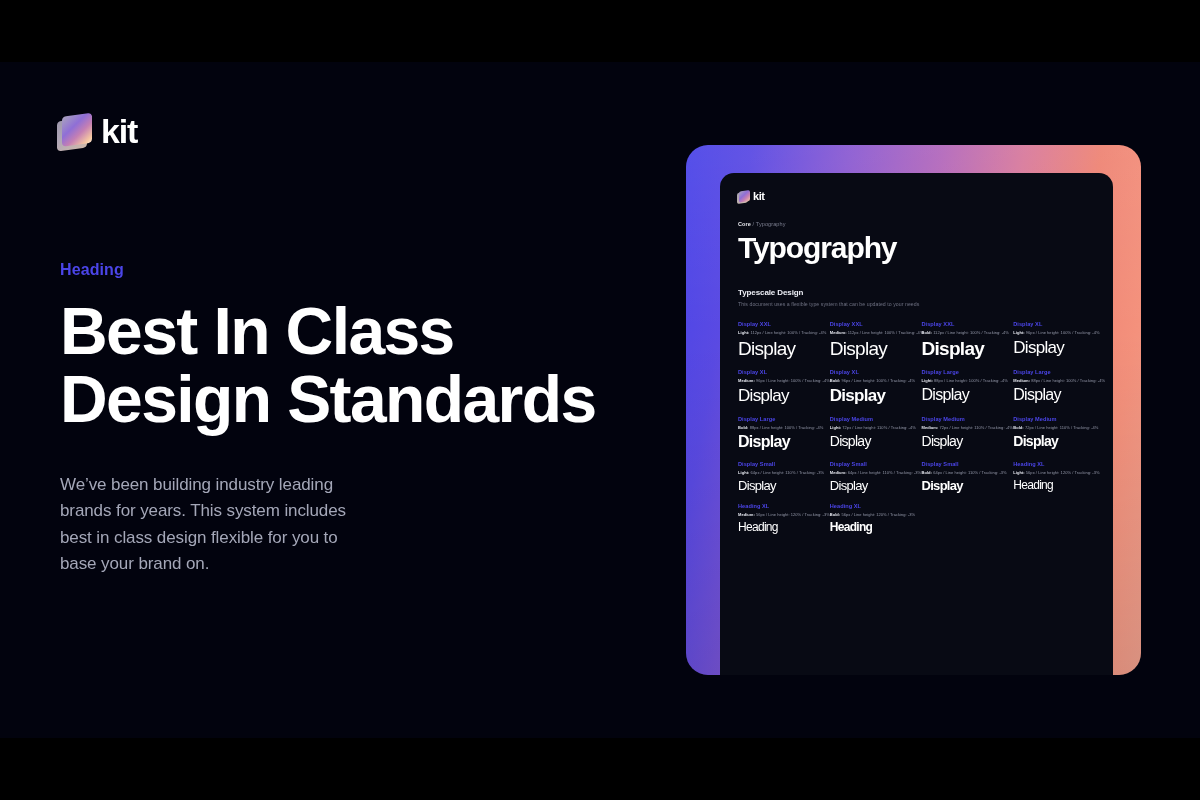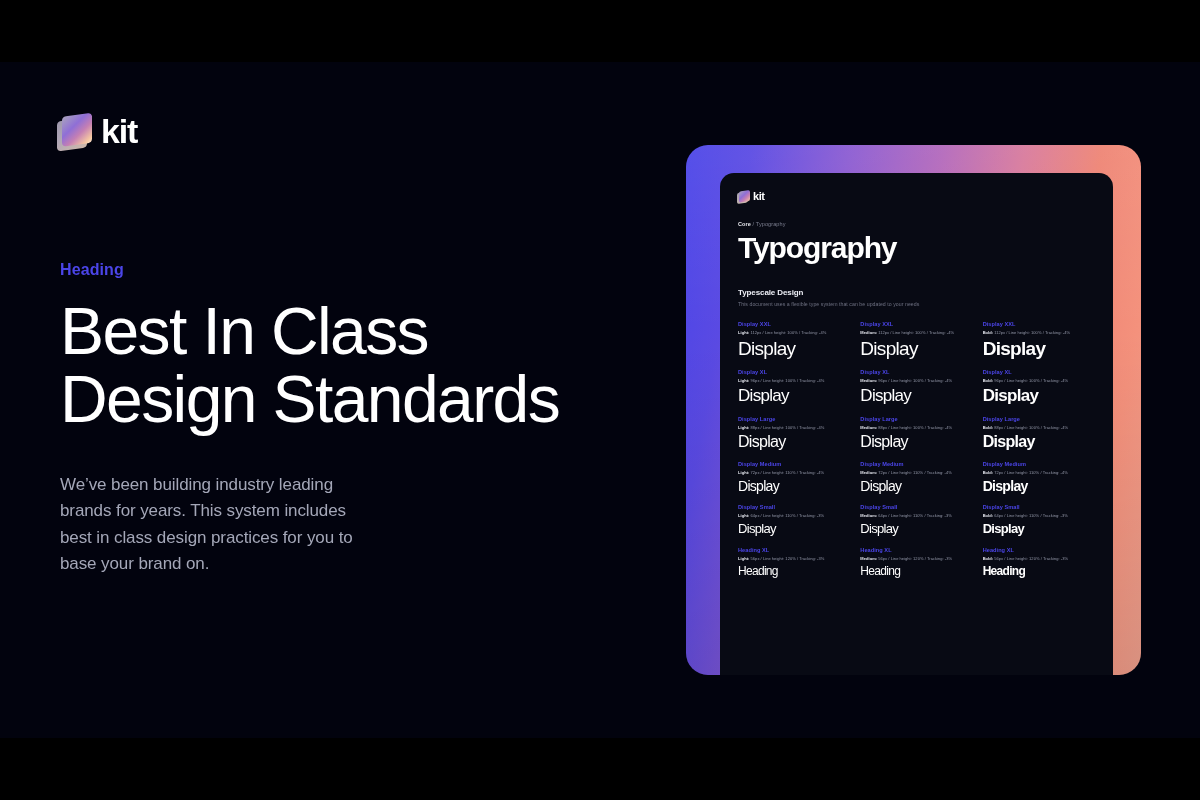--- a/index.html
+++ b/index.html
@@ -55,21 +55,21 @@
   #eyebrow {
     margin-top:113px;
     font-size:16px; font-weight:700; letter-spacing:.1px;
   }
 
   
   #headline {
     margin-top:19px;
     color:#ffffff;
     font-size:66px;
-    font-weight:400;
+    font-weight:700;
     line-height:1.03;
     letter-spacing:-1.6px;
     white-space:pre-line;
   }
 
   
   #lede {
     margin-top:38px;
     width:360px;
     color:#a4a7b8;
@@ -142,21 +142,21 @@
   }
   #section-sub {
     margin-top:4px;
     color:#6e7182; font-size:5.2px; letter-spacing:.05px;
   }
 
   
   #typescale-grid {
     margin-top:14px;
     display:grid;
-    grid-template-columns:repeat(3, 1fr);
+    grid-template-columns:repeat(4, 1fr);
     column-gap:10px;
     row-gap:11px;
   }
   .ts-cell { min-width:0; }
   .ts-name {
     color:#3f4ce0; font-size:5.6px; font-weight:700; letter-spacing:.05px;
     white-space:nowrap;
   }
   .ts-meta {
     margin-top:3px;
@@ -197,21 +197,21 @@
         <span class="brand-word">kit</span>
       </div>
 
       <div id="eyebrow" style="color: rgb(75, 69, 232);">Heading</div>
 
       <h1 id="headline">Best In Class
 Design Standards</h1>
 
       <p id="lede">We’ve been building industry leading
 brands for years. This system includes
-best in class design practices for you to
+best in class design flexible for you to
 base your brand on.</p>
     </div>
 
     <div id="gradient-frame">
 
       <div id="doc-card">
         <div id="doc-inner">
 
           <div class="mini-lockup">
             <span class="mini-mark">

